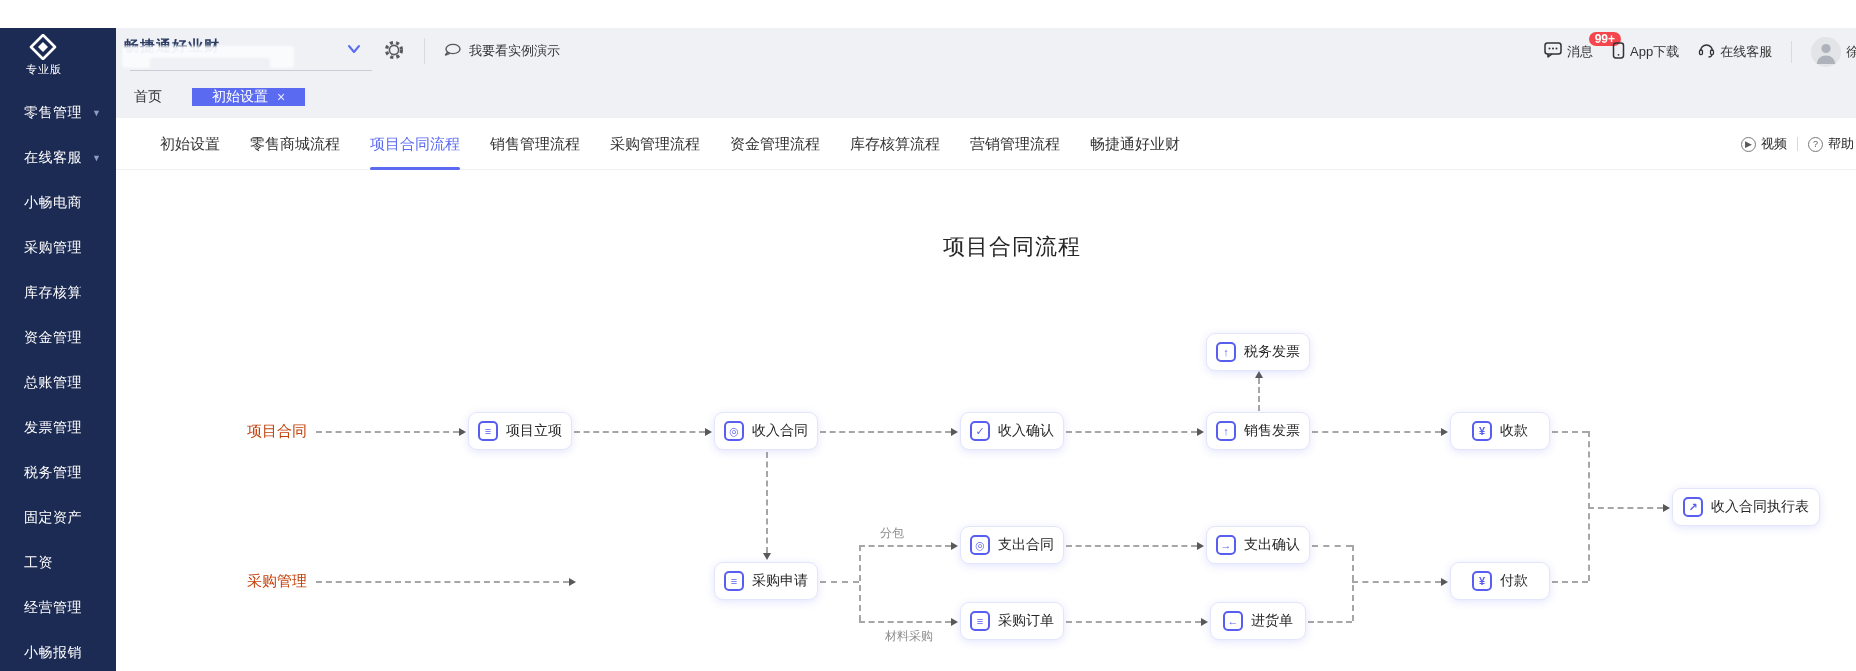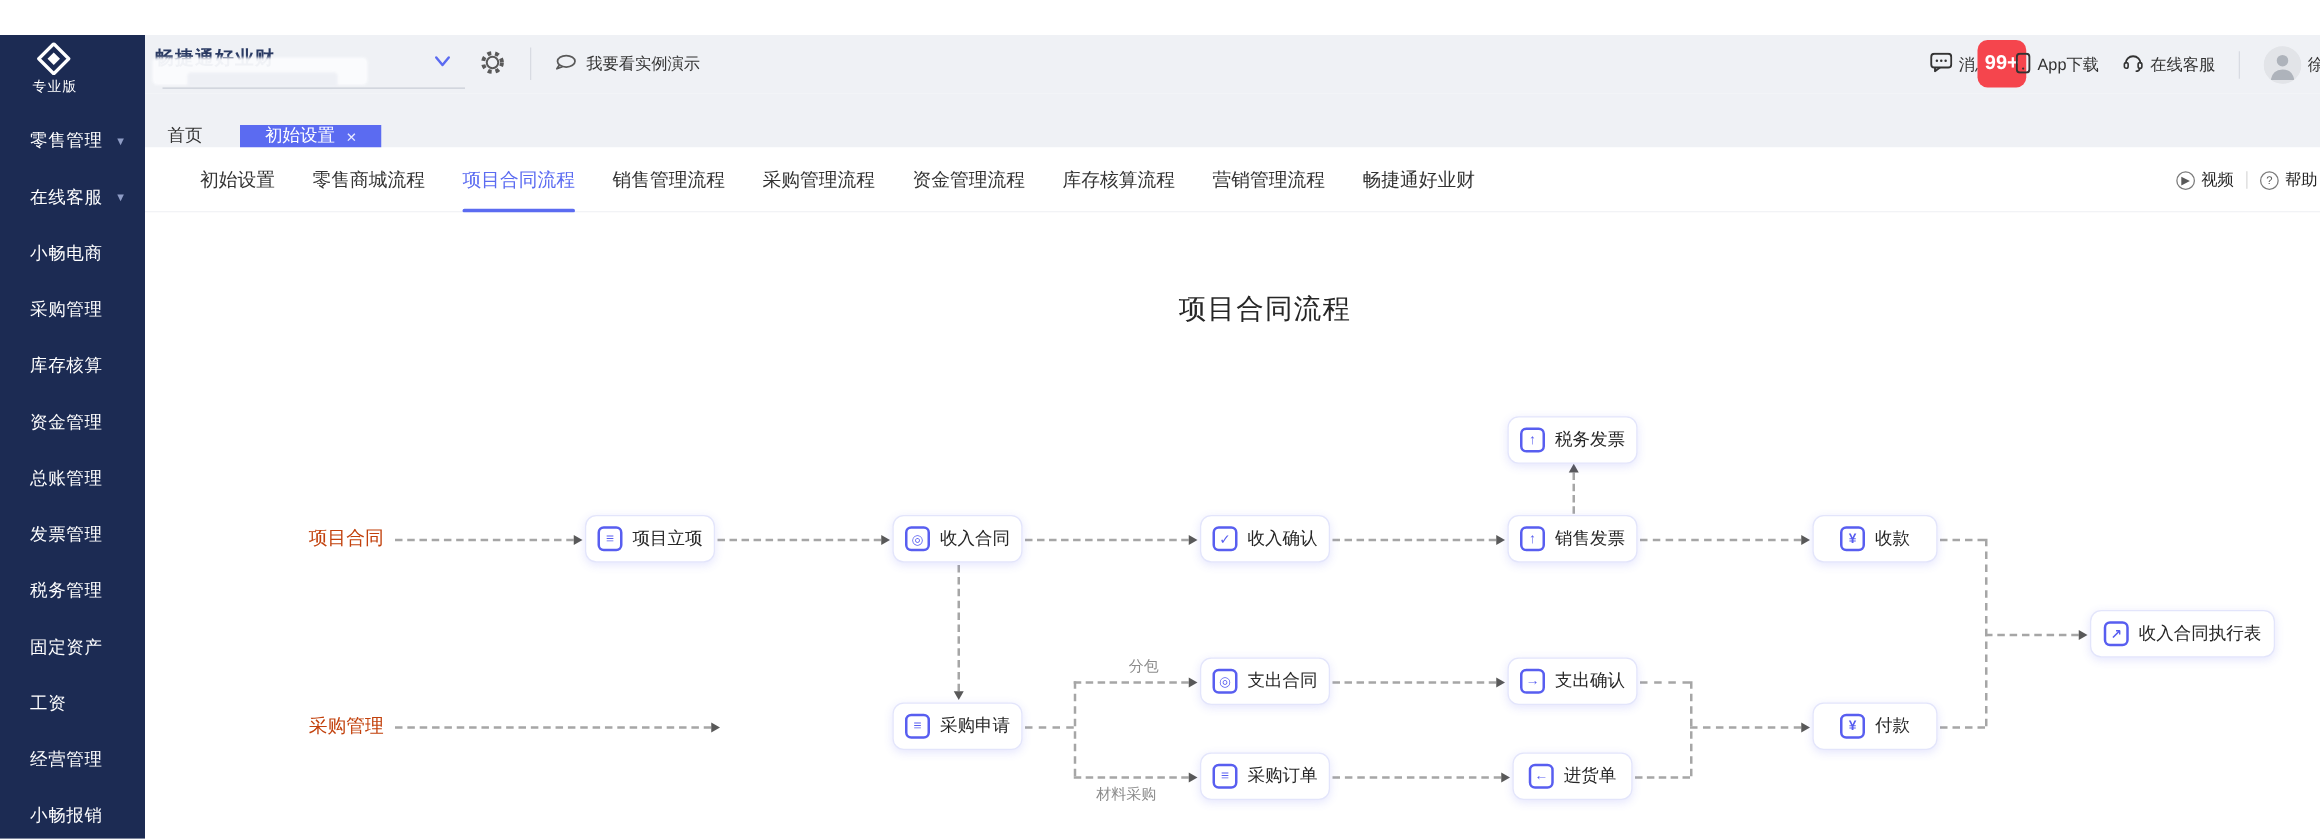--- a/index.html
+++ b/index.html
@@ -15,27 +15,27 @@
   .brand-text { position:absolute; left:124px; top:9px; font-size:15px; color:#2a3a63; font-weight:bold; letter-spacing:1px; }
   .redact { position:absolute; left:122px; top:18px; width:172px; height:22px; background:#fbfcfe; border-radius:4px; filter:blur(1px); opacity:.95; }
   .redact2 { position:absolute; left:150px; top:30px; width:120px; height:12px; background:#eef0f5; border-radius:3px; filter:blur(1px); }
   .acct-underline { position:absolute; left:130px; top:42px; width:242px; height:1px; background:#c9cdd6; }
   .hdr-chevron { position:absolute; left:346px; top:13px; }
   .hdr-gear { position:absolute; left:382px; top:10px; cursor:pointer; }
   .hdr-div1 { position:absolute; left:424px; top:10px; width:1px; height:26px; background:#d8dbe2; }
   .demo { position:absolute; left:444px; top:13px; display:flex; align-items:center; gap:7px; font-size:13px; color:#333; cursor:pointer; }
   .hdr-right { position:absolute; left:1544px; top:0; height:47px; display:flex; align-items:center; gap:19px; }
   .hdr-item { display:flex; align-items:center; gap:5px; font-size:13px; color:#333; cursor:pointer; position:relative; white-space:nowrap; }
-  .badge { position:absolute; top:-10px; right:-28px; background:#f5454d; color:#fff; font-size:16px; line-height:14px; padding:12px 6px; border-radius:8px; font-weight:bold; }
+  .badge { position:absolute; top:-10px; right:-28px; background:#f5454d; color:#fff; font-size:12px; line-height:14px; padding:0 6px; border-radius:8px; font-weight:bold; }
   .hdr-div2 { width:1px; height:22px; background:#d8dbe2; }
   .avatar { width:30px; height:30px; border-radius:50%; background:#e2e4e8; display:flex; align-items:center; justify-content:center; overflow:hidden; }
   .user-name { font-size:13px; color:#333; }
 
   
-  .wintabs { position:absolute; left:116px; top:75px; right:0; height:43px; background:#eff1f5; display:flex; align-items:flex-end; }
+  .wintabs { position:absolute; left:116px; top:75px; right:0; height:43px; background:#eff1f5; display:flex; align-items:center; }
   .wintab { display:flex; align-items:center; padding:0 18px; font-size:14px; color:#333; cursor:pointer; gap:9px; }
   .wintab.active { background:#5b6bf1; color:#fff; margin-left:12px; padding:0 20px; }
   .wintab .close { font-size:14px; line-height:1; color:#e8eaff; cursor:pointer; }
 
   
   .sidebar { position:absolute; left:0; top:28px; width:116px; bottom:0; background:#1c2b53; z-index:3; }
   .logo-block { position:relative; height:62px;text-align:center; }
   .logo-mark { position:absolute; left:28px; top:6px; }
   .edition { position:absolute; left:26px; top:34px; color:#fff; font-size:11px; letter-spacing:1px; }
   .nav { position:absolute; top:62px; left:0; right:0; }
@@ -51,21 +51,21 @@
   .flowtab.active::after { content:""; position:absolute; left:0; right:0; bottom:0; height:3px; background:#5b6bf1; border-radius:2px; }
   .tab-helpers { position:absolute; right:2px; top:0; height:52px; display:flex; align-items:center; gap:10px; font-size:13px; color:#262626; }
   .helper { display:flex; align-items:center; gap:5px; cursor:pointer; white-space:nowrap; }
   .circle-ico { width:15px; height:15px; border:1px solid #7a7a7a; border-radius:50%; display:flex; align-items:center; justify-content:center; font-size:9px; color:#595959; }
   .helper-div { width:1px; height:14px; background:#d9d9d9; }
 
   
   .canvas { position:relative; width:100%; height:501px; background:#fff; }
   .diagram-title { position:absolute; left:896px; top:77px; transform:translate(-50%,-50%); font-size:22px; color:#262626; font-weight:500; letter-spacing:1px; }
   .lane-label { position:absolute; transform:translate(-50%,-50%); font-size:15px; color:#c2410c; font-weight:500; white-space:nowrap; }
-  .edge-label { position:absolute; transform:translate(-50%,-50%); font-size:12px; color:#8c8c8c; white-space:nowrap; background:#fff; padding:0 2px;margin-left:23px; }
+  .edge-label { position:absolute; transform:translate(-50%,-50%); font-size:12px; color:#8c8c8c; white-space:nowrap; background:#fff; padding:0 2px; }
 
   .node { position:absolute; height:38px; transform:translate(-50%,-50%); background:#fff;
     border:1px solid #e3e5fb; border-radius:9px; box-shadow:0 2px 8px rgba(89,94,240,.16);
     display:flex; align-items:center; justify-content:center; gap:8px; cursor:pointer; }
   .node-ico { width:20px; height:20px; border:2px solid #585ef0; border-radius:5px; color:#585ef0;
     display:flex; align-items:center; justify-content:center; font-size:11px; font-weight:bold; }
   .node-label { font-size:14px; color:#262626; white-space:nowrap; }
 
   .h-edge { position:absolute; height:0; border-top:2px dashed #a6a6a6; }
   .v-edge { position:absolute; width:0; border-left:2px dashed #a6a6a6; }
@@ -322,16 +322,16 @@
         </div>
         <div class="node" style="left: 896px; top: 451px; width: 104px;">
           <span class="node-ico">≡</span>
           <span class="node-label">采购订单</span>
         </div>
         <div class="node" style="left: 1142px; top: 451px; width: 96px;">
           <span class="node-ico">←</span>
           <span class="node-label">进货单</span>
         </div>
         <div class="edge-label" style="left: 776px; top: 363px;">分包</div>
-        <div class="edge-label" style="left: 762px; top: 466px; text-align: right;">材料采购</div>
+        <div class="edge-label" style="left: 793px; top: 466px; text-align: right;">材料采购</div>
       </div>
   </main>
 </div>
 
 </body></html>

